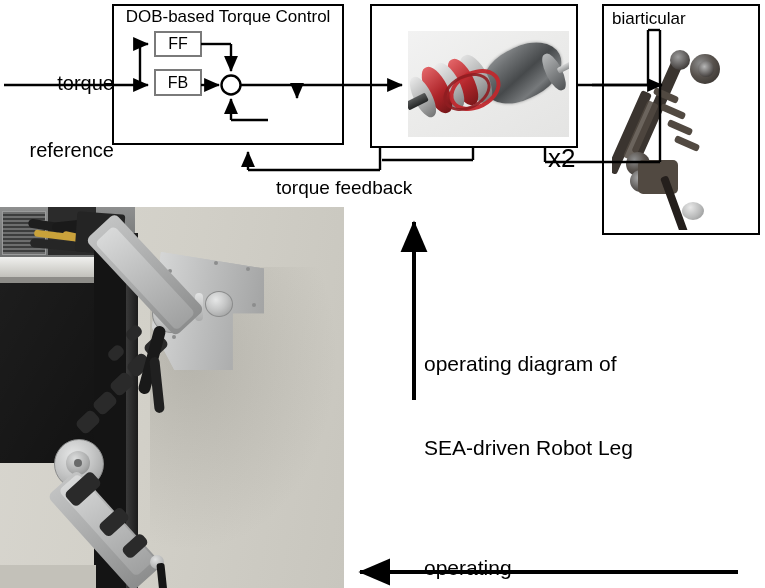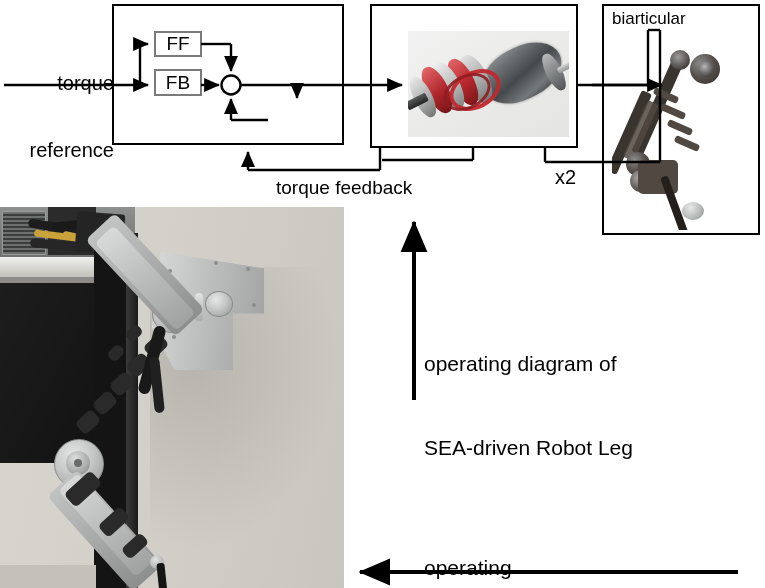--- a/index.html
+++ b/index.html
@@ -4,21 +4,21 @@
 <style>
   html,body{margin:0;padding:0;background:#ffffff;}
   body{width:765px;height:588px;position:relative;overflow:hidden;
        font-family:"Liberation Sans", sans-serif;color:#000;}
   #stage{position:absolute;left:0;top:0;width:765px;height:588px;}
   .lbl{position:absolute;font-family:"Liberation Sans", sans-serif;
        color:#000;white-space:pre;line-height:1.12;}
   .box{position:absolute;border:2.5px solid #000;background:transparent;box-sizing:border-box;}
   .innerbox{position:absolute;border:2px solid #7a7a7a;background:#fff;box-sizing:border-box;
             display:flex;align-items:center;justify-content:center;}
-  .innerbox span{font-size:19px;}
+  .innerbox span{font-size:16px;}
   svg.overlay{position:absolute;left:0;top:0;width:765px;height:588px;overflow:visible;}
   
   .sea-photo{position:absolute;background:linear-gradient(150deg,#f2f2f2 0%,#ececeb 40%,#e4e4e3 100%);
              overflow:hidden;}
   .sea-body{position:absolute;border-radius:46%/50%;
             transform:rotate(-27deg);}
   
   .bi-photo{position:absolute;background:#ffffff;overflow:hidden;}
   .bar{position:absolute;background:#3a342f;border-radius:3px;}
   .bar2{position:absolute;background:#514941;border-radius:3px;}
@@ -37,20 +37,21 @@
 <body>
 
 <div id="stage">
 
   <div class="lbl" style="left:24px;top:27px;width:90px;text-align:right;font-size:20px;">
     <div>torque</div>
     <div>reference</div>
   </div>
 
   <div class="box" style="left:112px;top:4px;width:232px;height:141px;"></div>
+  <div class="lbl" style="left:112px;top:7px;width:232px;text-align:center;font-size:17px;">DOB-based Torque Control</div>
 
   <div class="innerbox" style="left:154px;top:31px;width:48px;height:26px;">
     <span>FF</span>
   </div>
 
   <div class="innerbox" style="left:154px;top:69px;width:48px;height:27px;">
     <span>FB</span>
   </div>
 
 
@@ -114,21 +115,21 @@
          background:radial-gradient(circle at 40% 35%,#aaaaaa,#4e4a47 70%,#232120);"></div>
     <div class="bar2" style="left:26px;top:110px;width:40px;height:34px;border-radius:5px;"></div>
 
     <div class="bar" style="left:48px;top:128px;width:8px;height:64px;transform:rotate(-20deg);transform-origin:top left;
          background:#241f1c;"></div>
 
     <div style="position:absolute;left:70px;top:152px;width:22px;height:18px;border-radius:50%;
          background:radial-gradient(circle at 38% 30%,#e8e8e8,#b9baba 55%,#898a8a);"></div>
   </div>
 
-  <div class="lbl" style="left:548px;top:166px;font-size:20px;margin-left:7px;">x2</div>
+  <div class="lbl" style="left:548px;top:144px;font-size:26px;">x2</div>
 
   <div class="lbl" style="left:276px;top:177px;font-size:19px;">torque feedback</div>
 
   <div class="lbl" style="left:424px;top:294px;font-size:21px;line-height:1.33;">
     <div>operating diagram of</div>
     <div>SEA-driven Robot Leg</div>
   </div>
 
   <div class="lbl" style="left:424px;top:498px;font-size:21px;line-height:1.33;">
     <div>operating</div>

